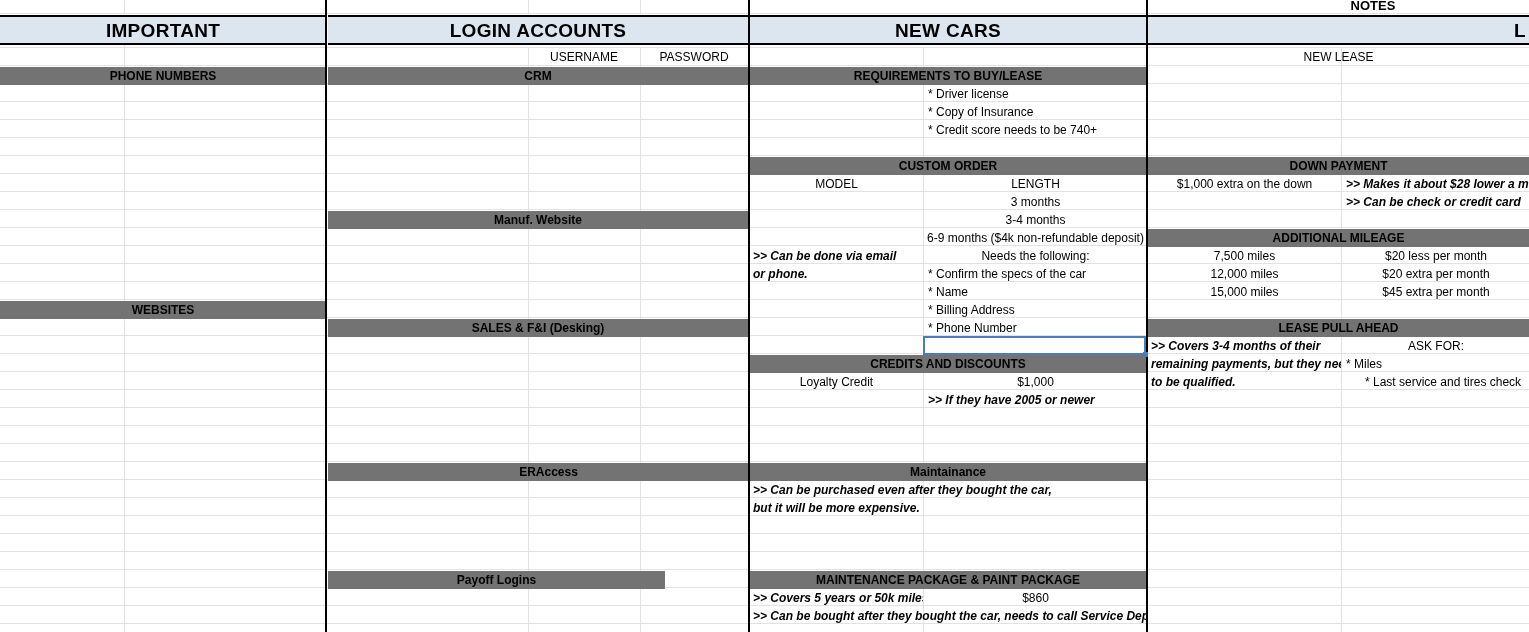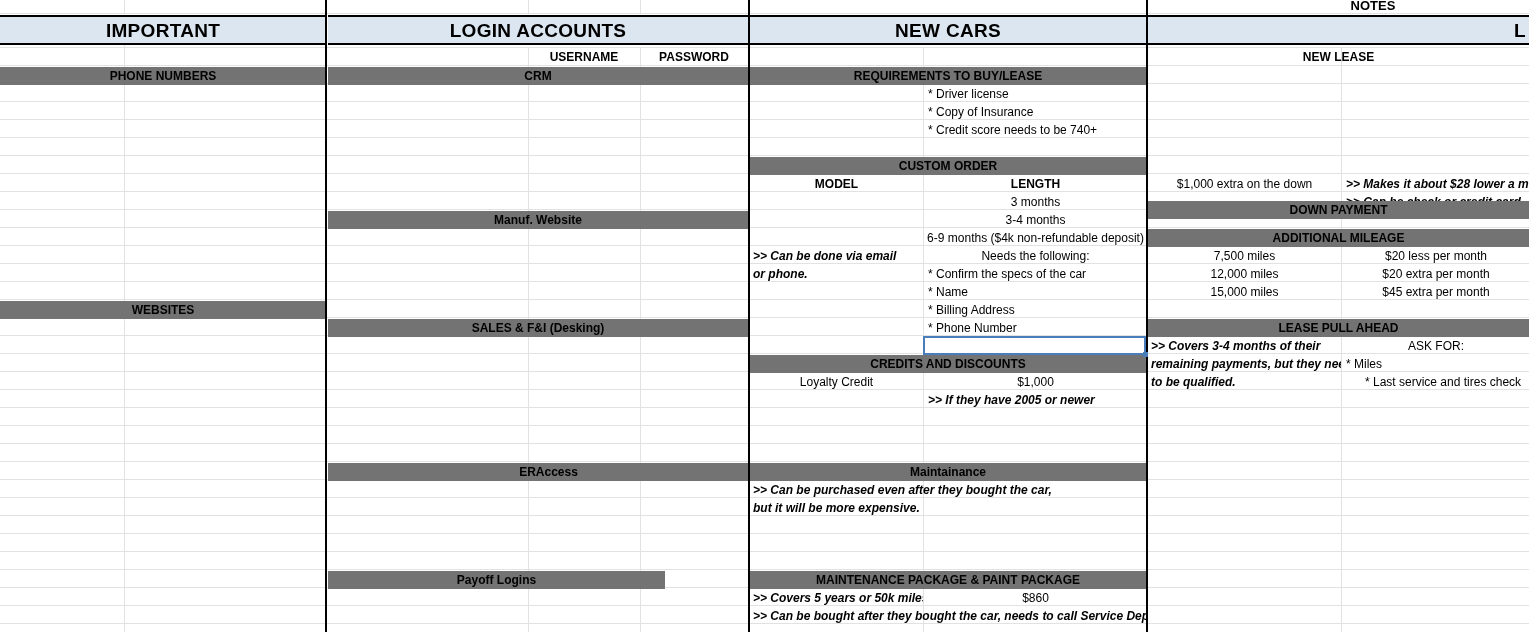--- a/index.html
+++ b/index.html
@@ -34,21 +34,21 @@
     background:#dce6f1;
     border-top:2px solid #000;
     border-bottom:2px solid #000;
     font-size:19px;font-weight:bold;letter-spacing:.3px;
   }
   
   .grayhdr{
     background:#737373;
     font-weight:bold;font-size:12px;
   }
-  .subhdr{font-weight:bold;font-size:12px;}
+  .subhdr{font-weight:normal;font-size:12px;}
 
   
   .sep{position:absolute;top:0;width:2px;background:#000;}
 
   
   .selcell{
     position:absolute;box-sizing:border-box;
     border:2px solid #4a7ebb;
     background:transparent;z-index:40;
   }
@@ -158,21 +158,21 @@
 
   <div class="cell ctr grayhdr" style="left: 750px; top: 463px; width: 396px; height: 18px; z-index: 20;">Maintainance</div>
   <div class="cell lft ital" style="left:750px;top:481px;width:396px;height:18px;">&gt;&gt; Can be purchased even after they bought the car,</div>
   <div class="cell lft ital" style="left:750px;top:499px;width:173px;height:18px;">but it will be more expensive.</div>
 
   <div class="cell ctr grayhdr" style="left: 750px; top: 571px; width: 396px; height: 18px; z-index: 20;">MAINTENANCE PACKAGE &amp; PAINT PACKAGE</div>
   <div class="cell lft ital" style="left:750px;top:589px;width:173px;height:18px;">&gt;&gt; Covers 5 years or 50k miles</div>
   <div class="cell ctr" style="left:925px;top:589px;width:221px;height:18px;">$860</div>
   <div class="cell lft ital" style="left:750px;top:607px;width:396px;height:18px;">&gt;&gt; Can be bought after they bought the car, needs to call Service Dept.</div>
 
-  <div class="cell ctr grayhdr" style="left: 1148px; top: 157px; width: 381px; height: 18px; z-index: 20; margin-top: 44px;">DOWN PAYMENT</div>
+  <div class="cell ctr grayhdr" style="left: 1148px; top: 157px; width: 381px; height: 18px; z-index: 20;">DOWN PAYMENT</div>
   <div class="cell ctr" style="left:1148px;top:175px;width:193px;height:18px;">$1,000 extra on the down</div>
   <div class="cell lft ital" style="left:1343px;top:175px;width:186px;height:18px;">&gt;&gt; Makes it about $28 lower a month</div>
   <div class="cell lft ital" style="left:1343px;top:193px;width:186px;height:18px;">&gt;&gt; Can be check or credit card</div>
 
   <div class="cell ctr grayhdr" style="left: 1148px; top: 229px; width: 381px; height: 18px; z-index: 20;">ADDITIONAL MILEAGE</div>
   <div class="cell ctr" style="left:1148px;top:247px;width:193px;height:18px;">7,500 miles</div>
   <div class="cell ctr" style="left:1343px;top:247px;width:186px;height:18px;">$20 less per month</div>
   <div class="cell ctr" style="left:1148px;top:265px;width:193px;height:18px;">12,000 miles</div>
   <div class="cell ctr" style="left:1343px;top:265px;width:186px;height:18px;">$20 extra per month</div>
   <div class="cell ctr" style="left:1148px;top:283px;width:193px;height:18px;">15,000 miles</div>

